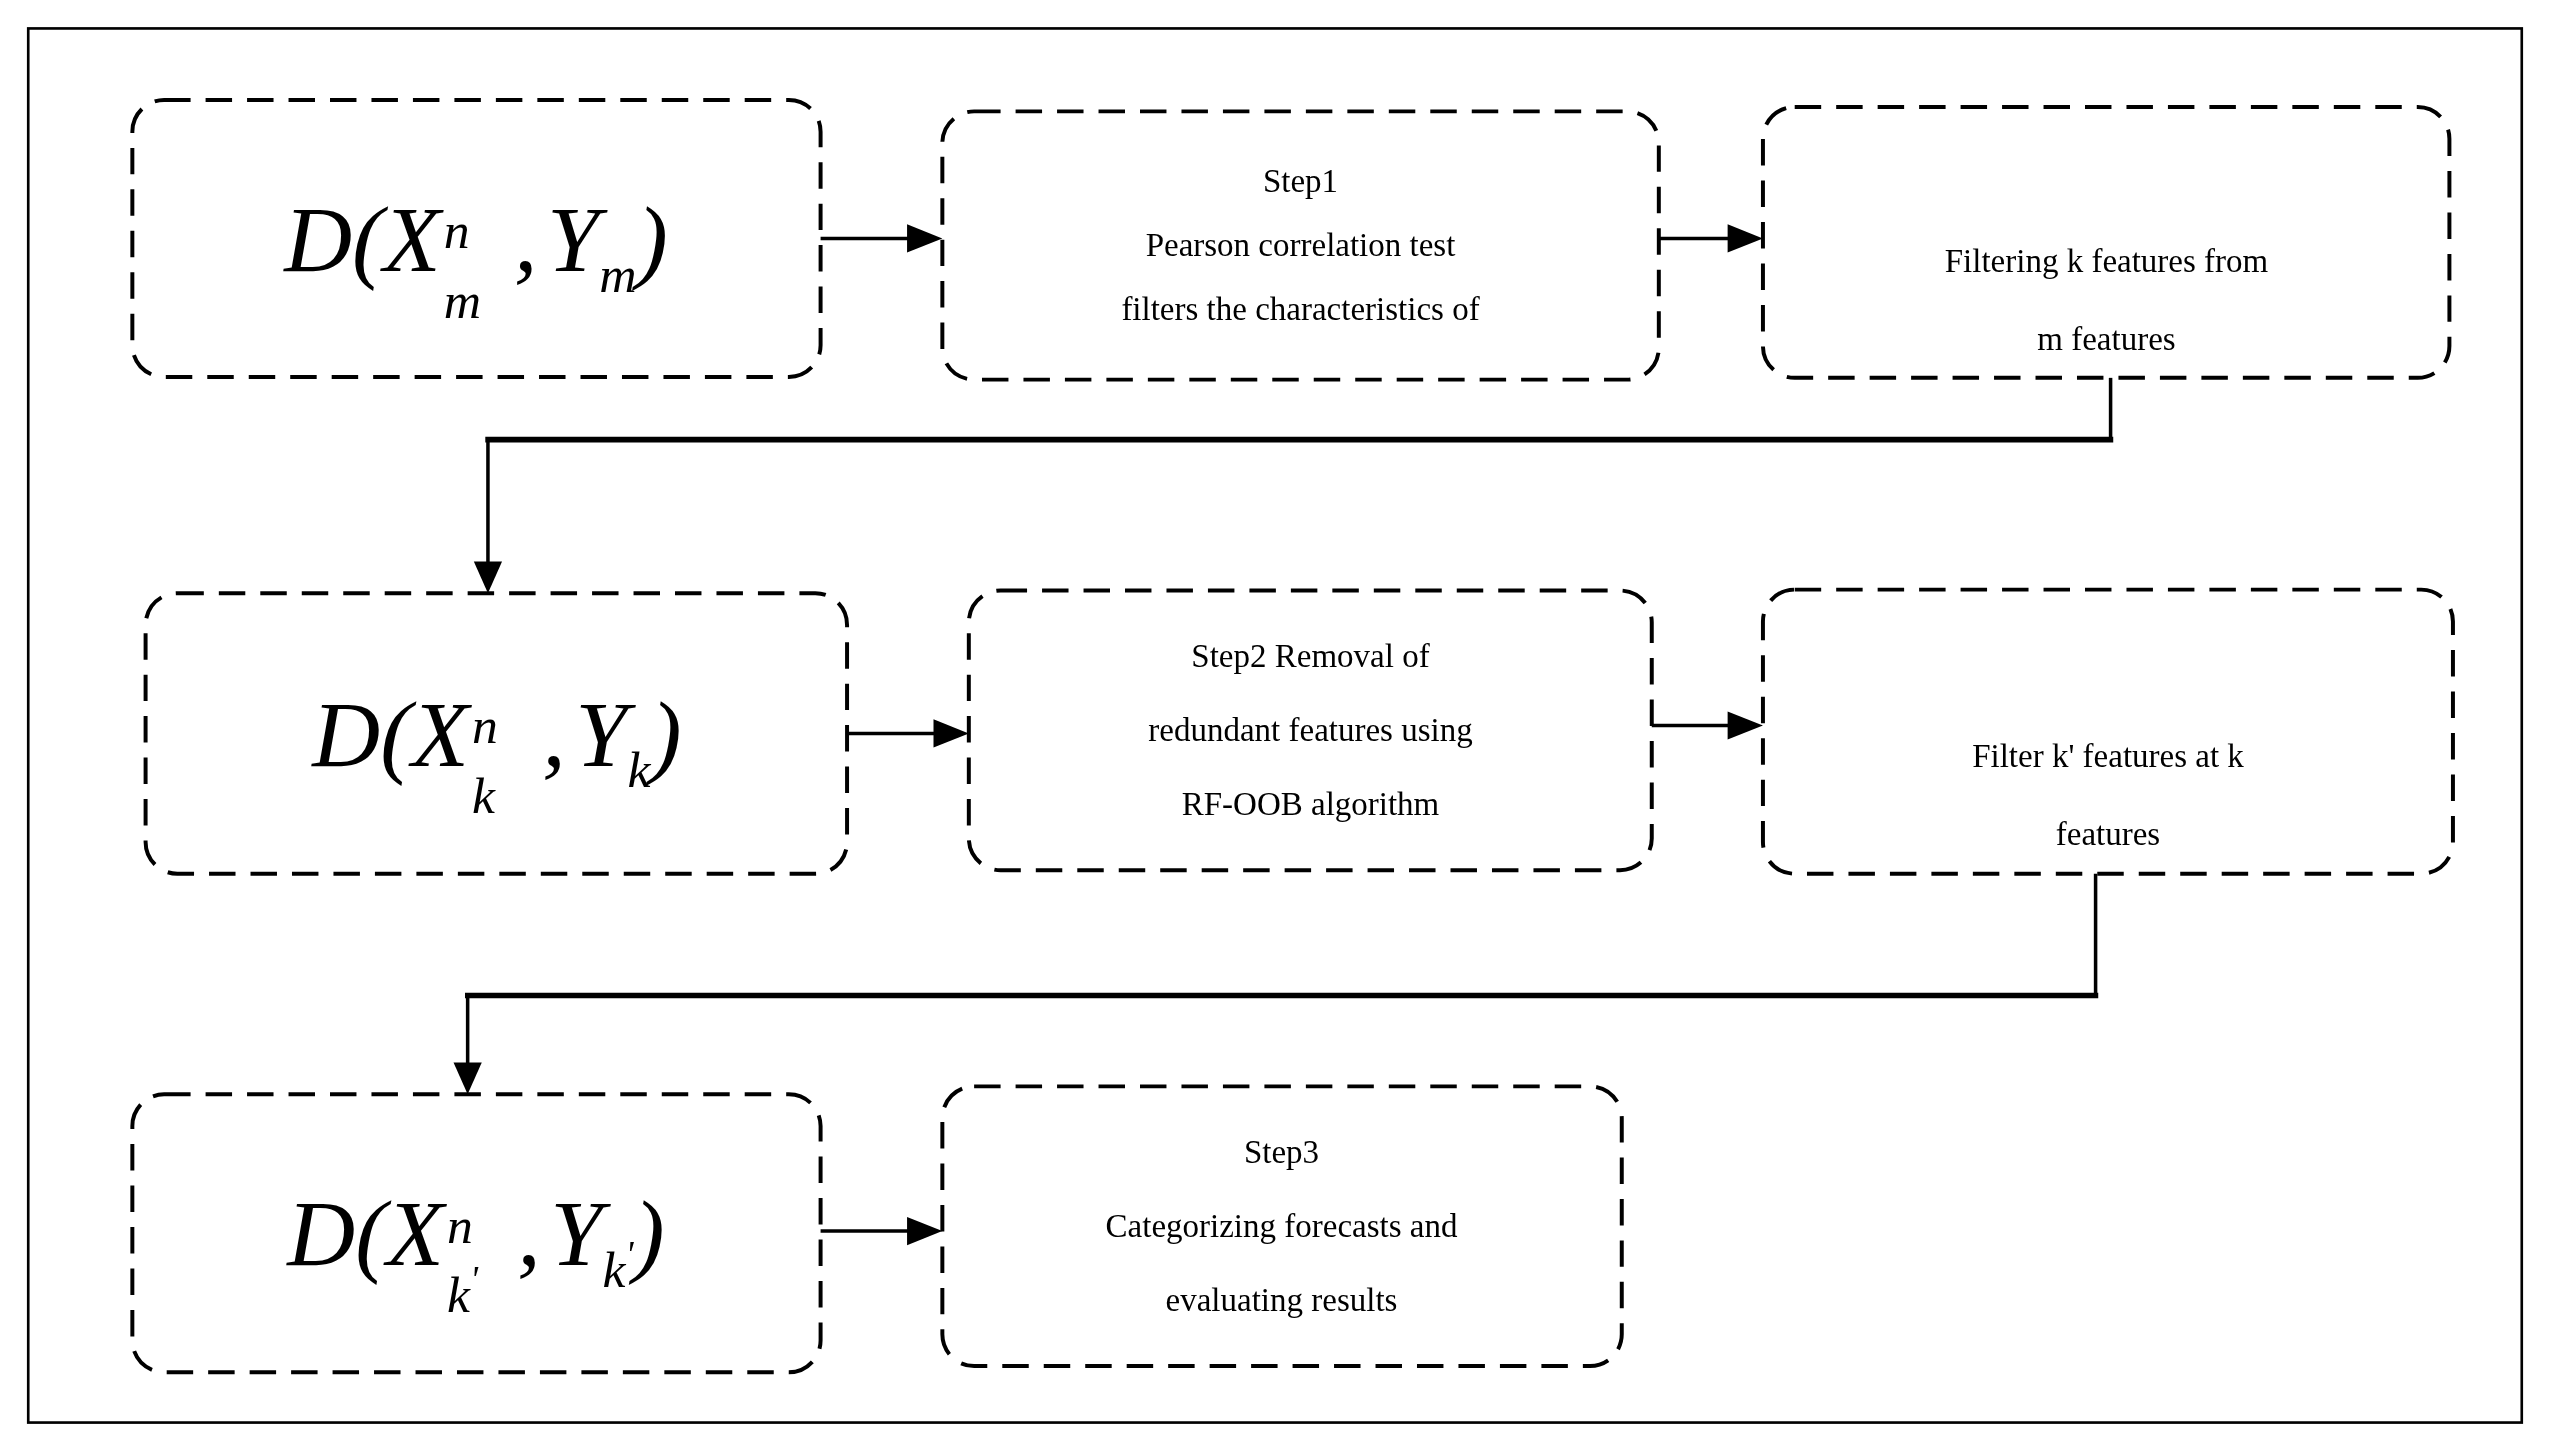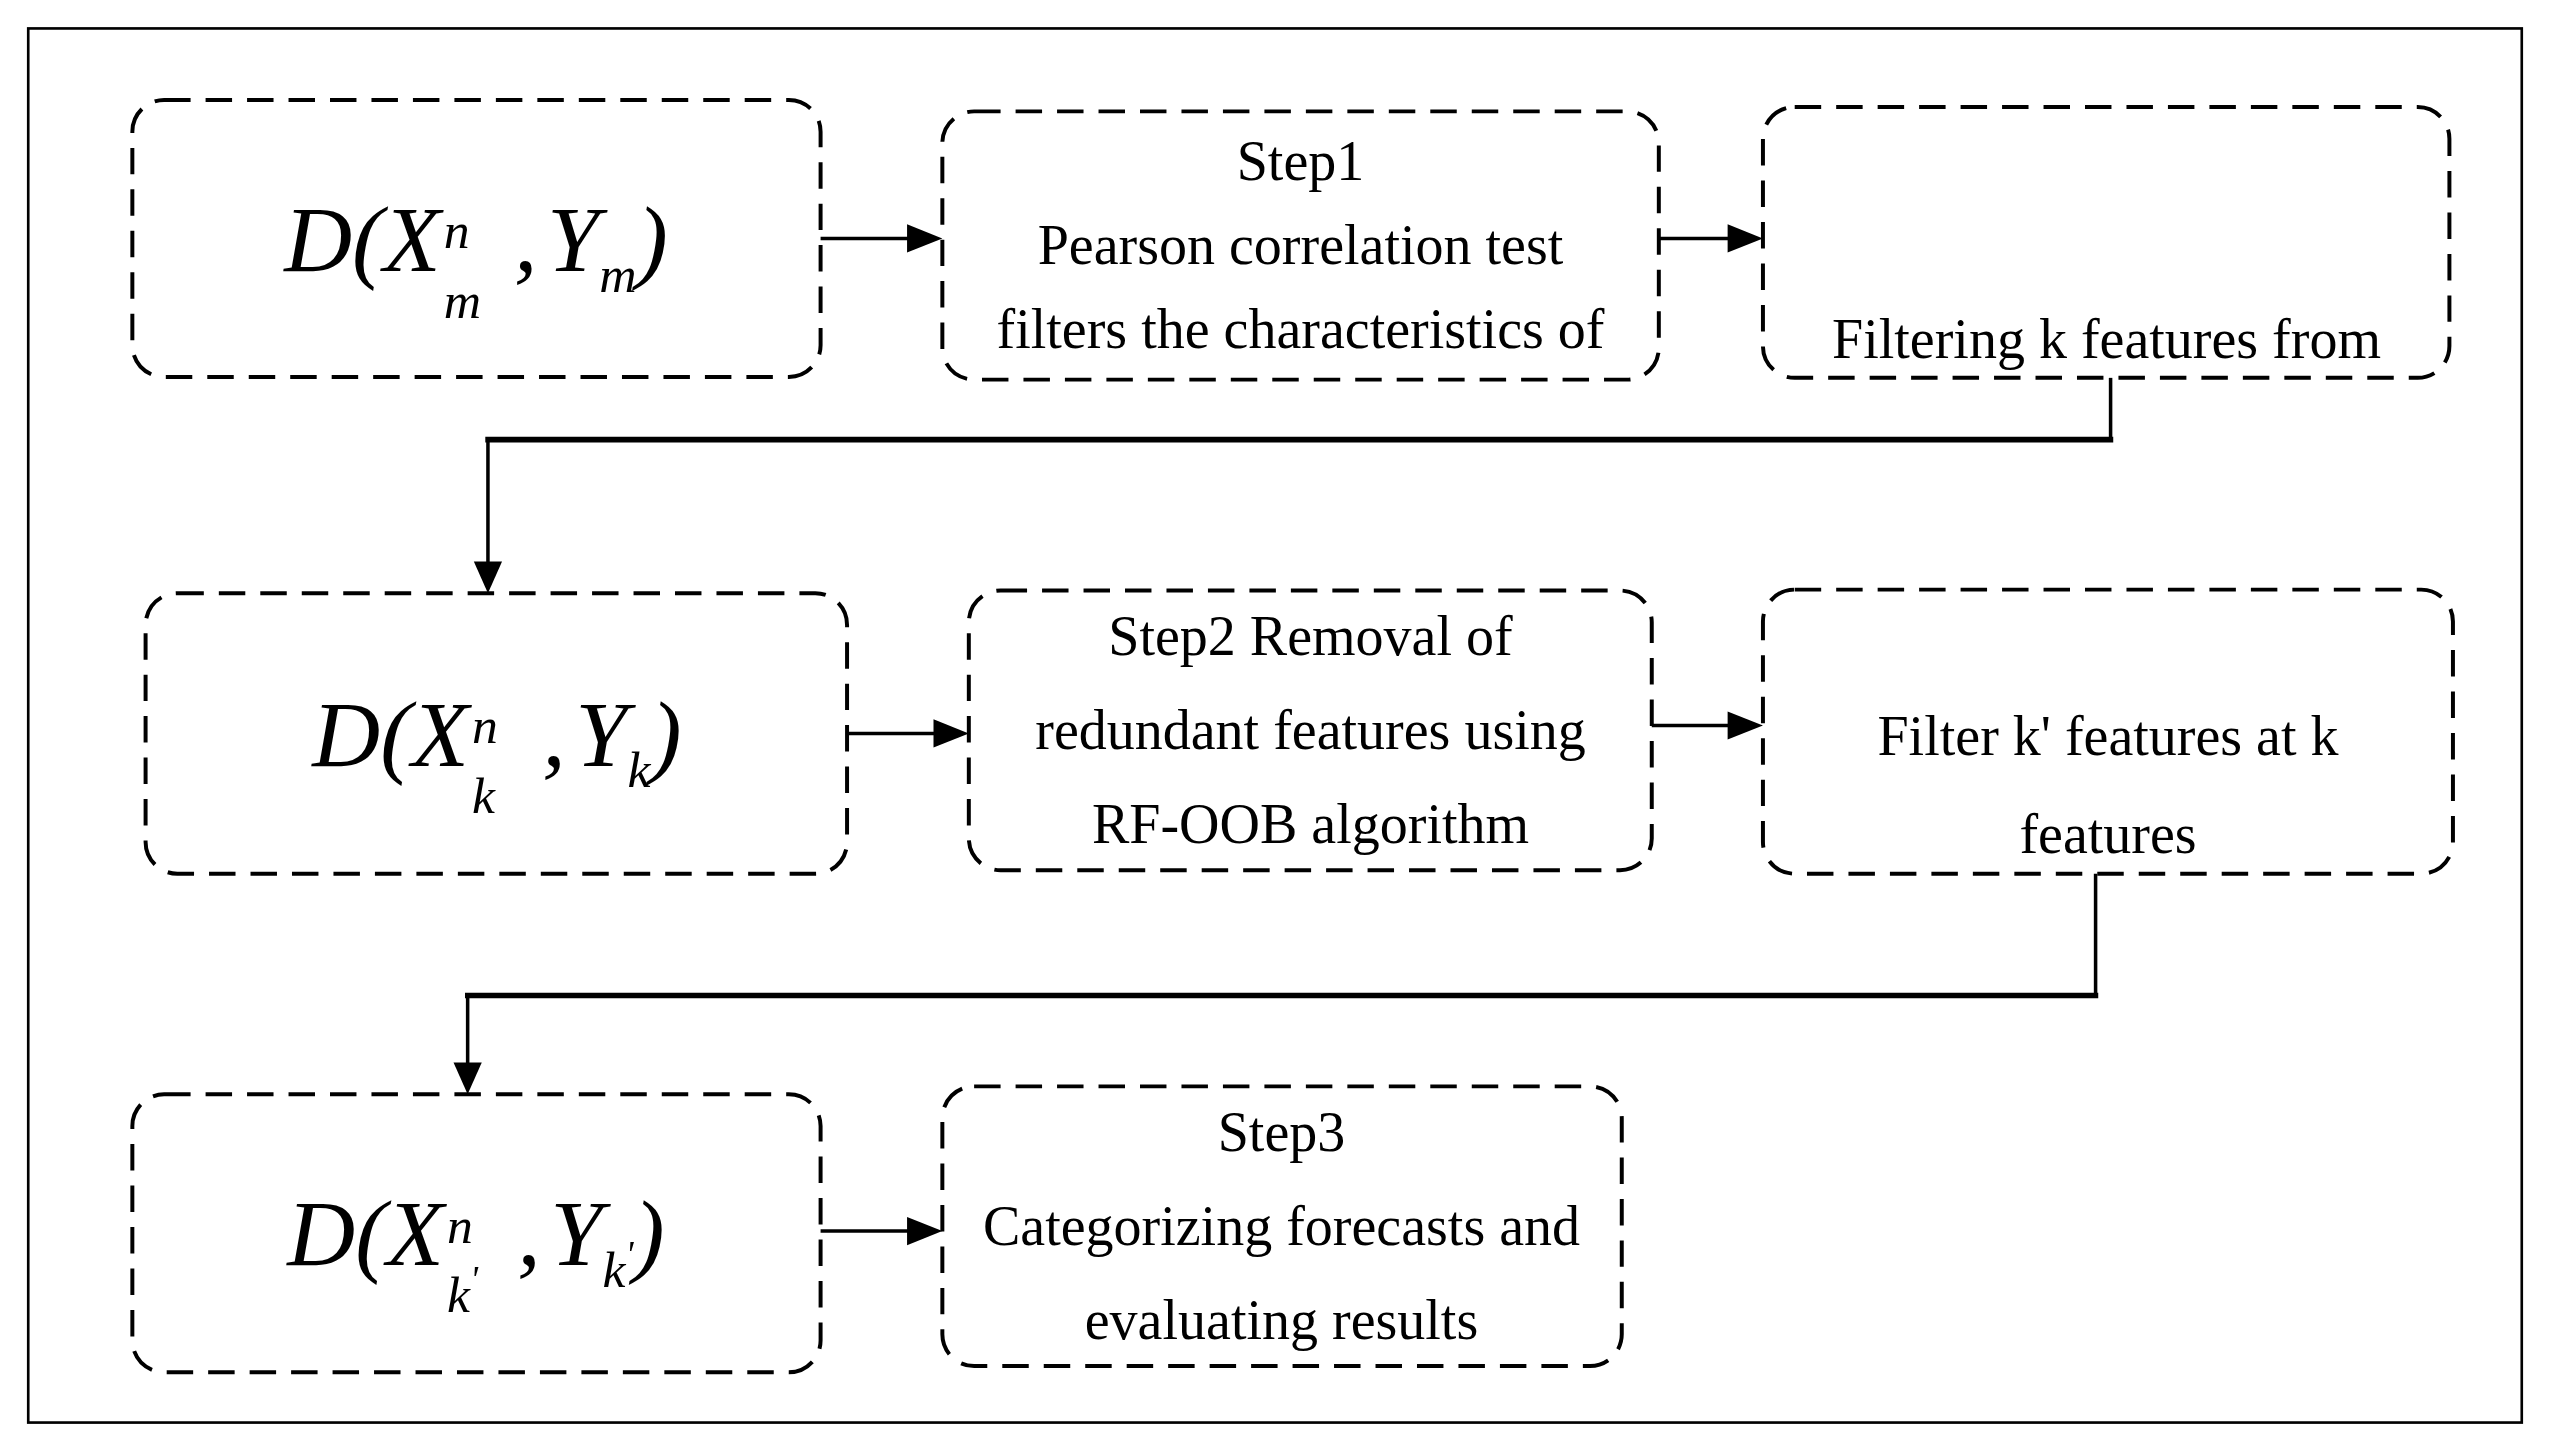--- a/index.html
+++ b/index.html
@@ -17,21 +17,21 @@
   .conn{stroke:var(--ink,#000);stroke-width:4px;}
   .conn.thick{stroke-width:6.5px;}
   .arrowhead{fill:var(--ink,#000);stroke:none;}
 
   .box{
     position:absolute;box-sizing:border-box;
     display:flex;flex-direction:column;align-items:center;justify-content:center;
     text-align:center;
   }
   .box.top-align{justify-content:flex-end;padding-top:23px;}
-  .text-box{font-size:56px;gap:20px;}
+  .text-box{font-size:33px;}
   .text-box .tline{white-space:nowrap;}
   .lh73 .tline{line-height:64px;}
   .lh84 .tline{line-height:74px;}
   .lh88 .tline{line-height:78px;}
 
   .math{
     font-style:italic;font-size:94px;line-height:1;white-space:nowrap;
   }
   .supsub{
     display:inline-block;position:relative;
@@ -98,20 +98,21 @@
   </div>
 
   <div class="box text-box lh73" style="left:942px;top:111px;width:717px;height:268px">
     <div class="tline">Step1</div>
     <div class="tline">Pearson correlation test</div>
     <div class="tline">filters the characteristics of</div>
   </div>
 
   <div class="box text-box lh88 top-align" style="left:1763px;top:107px;width:687px;height:271px">
     <div class="tline">Filtering k features from</div>
+    <div class="tline">m features</div>
   </div>
 
   <div class="box" style="left:146px;top:593px;width:702px;height:281px">
     <div class="math"><span>D(X</span><span class="supsub"><span class="sup">n</span><span class="sub"><span>k</span><span class="pr"></span></span></span><span class="comma">,</span><span>Y</span><span class="ysub"><span>k</span><span class="pr"></span></span><span>)</span></div>
   </div>
 
   <div class="box text-box lh84" style="left:969px;top:590px;width:683px;height:280px">
     <div class="tline">Step2 Removal of</div>
     <div class="tline">redundant features using</div>
     <div class="tline">RF-OOB algorithm</div>

